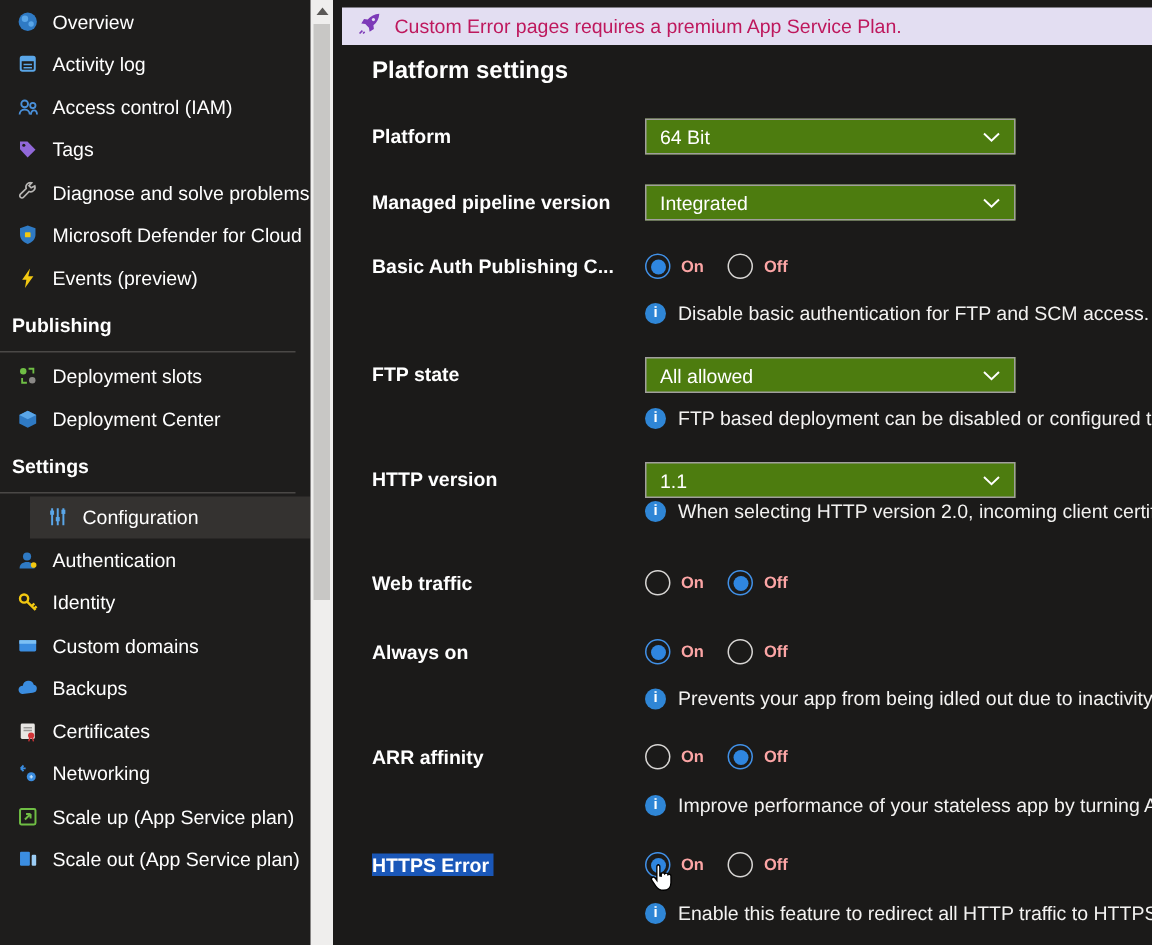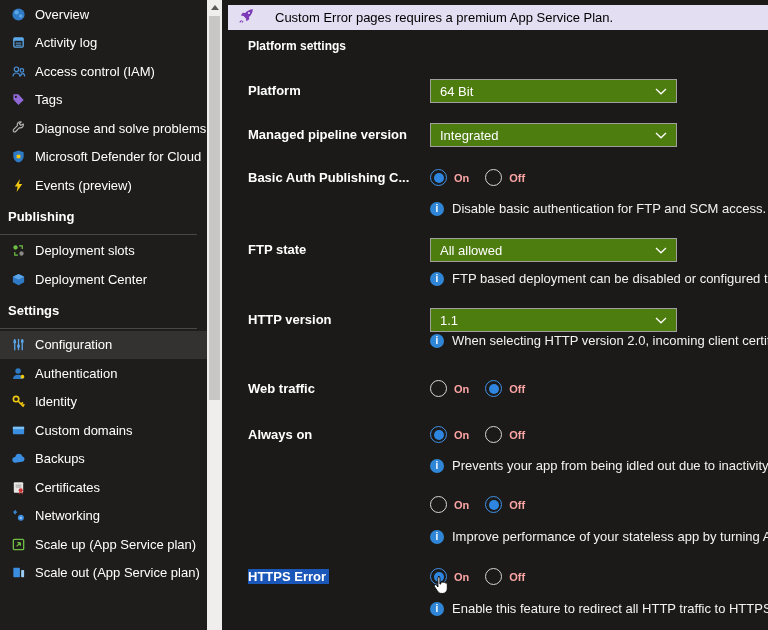--- a/index.html
+++ b/index.html
@@ -3,41 +3,41 @@
 <meta charset="utf-8">
 <style>
   html,body{margin:0;padding:0;background:#000;}
   .screen{position:relative;width:768px;height:630px;overflow:hidden;
           font-family:"Liberation Sans","DejaVu Sans",sans-serif;
           background:#1b1a19;color:#fff;}
 
   
   .sidebar{position:absolute;left:0;top:0;width:207px;height:630px;background:#1e1d1c;overflow:hidden;}
   .side-item{height:28.5px;display:flex;align-items:center;padding-left:10px;cursor:pointer;}
-  .side-item.selected{background:var(--sidebar-selected-bg,#343230);}
+  .side-item.selected{background:var(--sidebar-selected-bg,#343230);margin-left:20px;}
   .icn{width:16px;height:16px;margin-right:9px;flex:0 0 16px;display:flex;align-items:center;justify-content:center;}
   .icn svg{display:block;}
   .slbl{font-size:13px;color:#ffffff;white-space:nowrap;}
   .side-header{height:22px;margin-top:6px;display:flex;align-items:center;padding-left:8px;
                font-size:13px;font-weight:700;color:#ffffff;}
   .side-divider{border-top:1px solid #4a4846;margin:6px 10px 2px 0;height:0;}
 
   
   .vscroll{position:absolute;left:207px;top:0;width:15px;height:630px;background:#efeeed;}
   .vs-btn{height:14px;display:flex;align-items:center;justify-content:center;cursor:pointer;}
   .vs-arrow{width:0;height:0;border-left:4px solid transparent;border-right:4px solid transparent;
             border-bottom:5px solid #5a5856;}
   .vs-thumb{position:absolute;left:2px;top:16px;width:11px;height:384px;background:#c8c7c5;cursor:pointer;}
 
   
   .content{position:absolute;left:222px;top:0;width:546px;height:630px;background:#1b1a19;overflow:hidden;}
   .banner{position:absolute;left:6px;right:0;top:5px;height:25px;background:var(--banner-bg,#e3def2);
           display:flex;align-items:center;padding-left:10px;box-sizing:border-box;}
-  .banner-txt{font-size:13px;color:#000000;margin-left:20px;white-space:nowrap;}
-  .page-heading{position:absolute;left:26px;top:39px;font-size:12px;font-weight:700;color:#fff;}
+  .banner-txt{font-size:13px;color:#be185d;margin-left:8px;white-space:nowrap;}
+  .page-heading{position:absolute;left:26px;top:39px;font-size:16px;font-weight:700;color:#fff;}
 
   .f-label{position:absolute;left:26px;width:176px;font-size:13px;font-weight:700;color:#fff;
            white-space:nowrap;overflow:hidden;}
   .f-label .hl{background:var(--selection-blue,#1a57b8);padding:1px 3px;margin-left:-3px;}
 
   .select{position:absolute;left:208px;width:247px;height:24px;box-sizing:border-box;
           border:1px solid #a19f9d;background:#4d7c0f;display:flex;align-items:center;
           justify-content:space-between;padding:0 9px;cursor:pointer;}
   .sel-val{font-size:13px;color:#fff;}
   .chev svg{display:block;}
@@ -366,20 +366,21 @@
         <span class="rlbl">On</span>
       <span class="radio"></span>
         <span class="rlbl">Off</span>
     </div>
     <div class="info" style="top:458px">
       <span class="info-icon"></span>
       <span>Prevents your app from being idled out due to inactivity.</span>
 
     </div>
 
+    <span class="f-label" style="top:497px">ARR affinity</span>
     <div class="radio-row" style="top:496px">
       <span class="radio"></span>
         <span class="rlbl">On</span>
       <span class="radio sel"></span>
         <span class="rlbl">Off</span>
     </div>
     <div class="info" style="top:529px">
       <span class="info-icon"></span>
       <span>Improve performance of your stateless app by turning Affi</span>
     </div>

